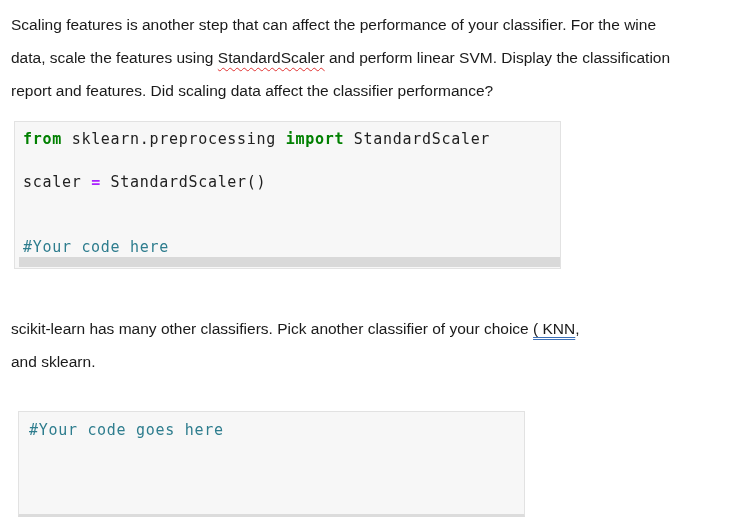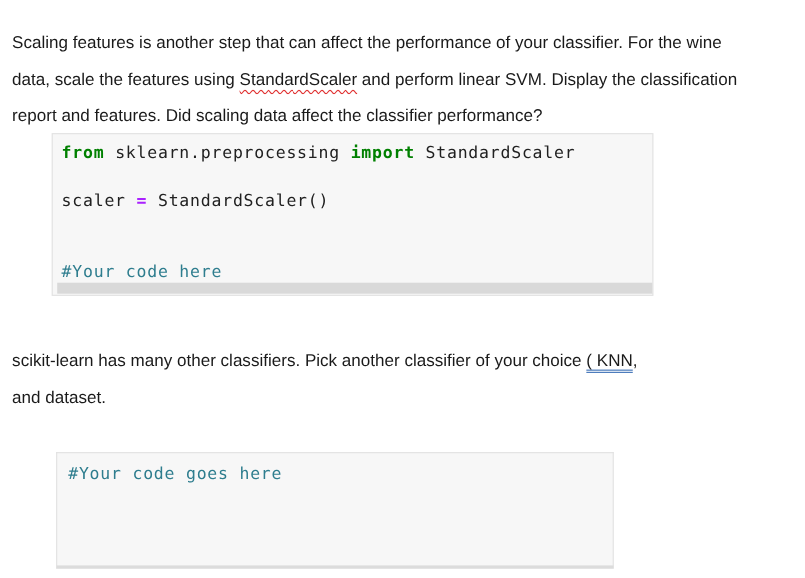--- a/index.html
+++ b/index.html
@@ -6,21 +6,21 @@
   .page {
     position: relative;
     width: 732px;
     height: 525px;
     background: #ffffff;
     overflow: hidden;
     font-family: "Liberation Sans", sans-serif;
   }
   
   .para { position: absolute; }
-  #para-0 { left: 11px; top: 8px; margin-top: 15px; }
+  #para-0 { left: 11px; top: 8px; }
   #para-1 { left: 11px; top: 312px; }
   .tline {
     white-space: nowrap;
     height: 33px;
     line-height: 33px;
     font-size: 15.5px;
     color: var(--c-body-text, #1a1a1a);
   }
   .spell-error {
     text-decoration: underline;
@@ -35,21 +35,20 @@
     text-decoration-color: var(--c-grammar-error, #3b6fb6);
     text-decoration-thickness: 1px;
     text-underline-offset: 3px;
   }
   
   .codeblock {
     position: absolute;
     box-sizing: border-box;
     background: var(--c-code-bg, #f7f7f7);
     border: 1px solid var(--c-code-border, #e2e2e2);
-    margin-left: 33px;
   }
   #code-0 { left: 14px; top: 121px; width: 547px; height: 148px; }
   #code-1 { left: 18px; top: 411px; width: 507px; height: 106px;
             border-bottom: 3px solid #dcdcdc; }
   .code {
     margin: 0;
     padding: 7px 0 0 8px;
     font-family: "DejaVu Sans Mono", monospace;
     font-size: 15px;
     letter-spacing: 0.7px;
@@ -83,20 +82,20 @@
       <div class="tline"><span>report and features. Did scaling data affect the classifier performance?</span></div>
     </div>
 
   <div class="codeblock" id="code-0">
     <pre class="code"><div class="code-line"><span class="keyword">from</span><span class="plain"> sklearn.preprocessing </span><span class="keyword">import</span><span class="plain"> StandardScaler</span></div><div class="code-line">&nbsp;</div><div class="code-line"><span class="plain">scaler </span><span class="operator">=</span><span class="plain"> StandardScaler()</span></div><div class="code-line">&nbsp;</div><div class="code-line">&nbsp;</div><div class="code-line"><span class="comment">#Your code here</span></div></pre>
     <div class="hthumb"></div>
   </div>
 
   <div class="para" id="para-1">
       <div class="tline"><span>scikit-learn has many other classifiers. Pick another classifier of your choice </span><span class="grammar-error">( KNN</span><span>,</span></div>
-      <div class="tline"><span>and dataset.</span></div>
+      <div class="tline"><span>and sklearn.</span></div>
     </div>
 
   <div class="codeblock" id="code-1">
     <pre class="code"><div class="code-line"><span class="comment">#Your code goes here</span></div></pre>
   </div>
 
 </div>
 
 </body></html>

